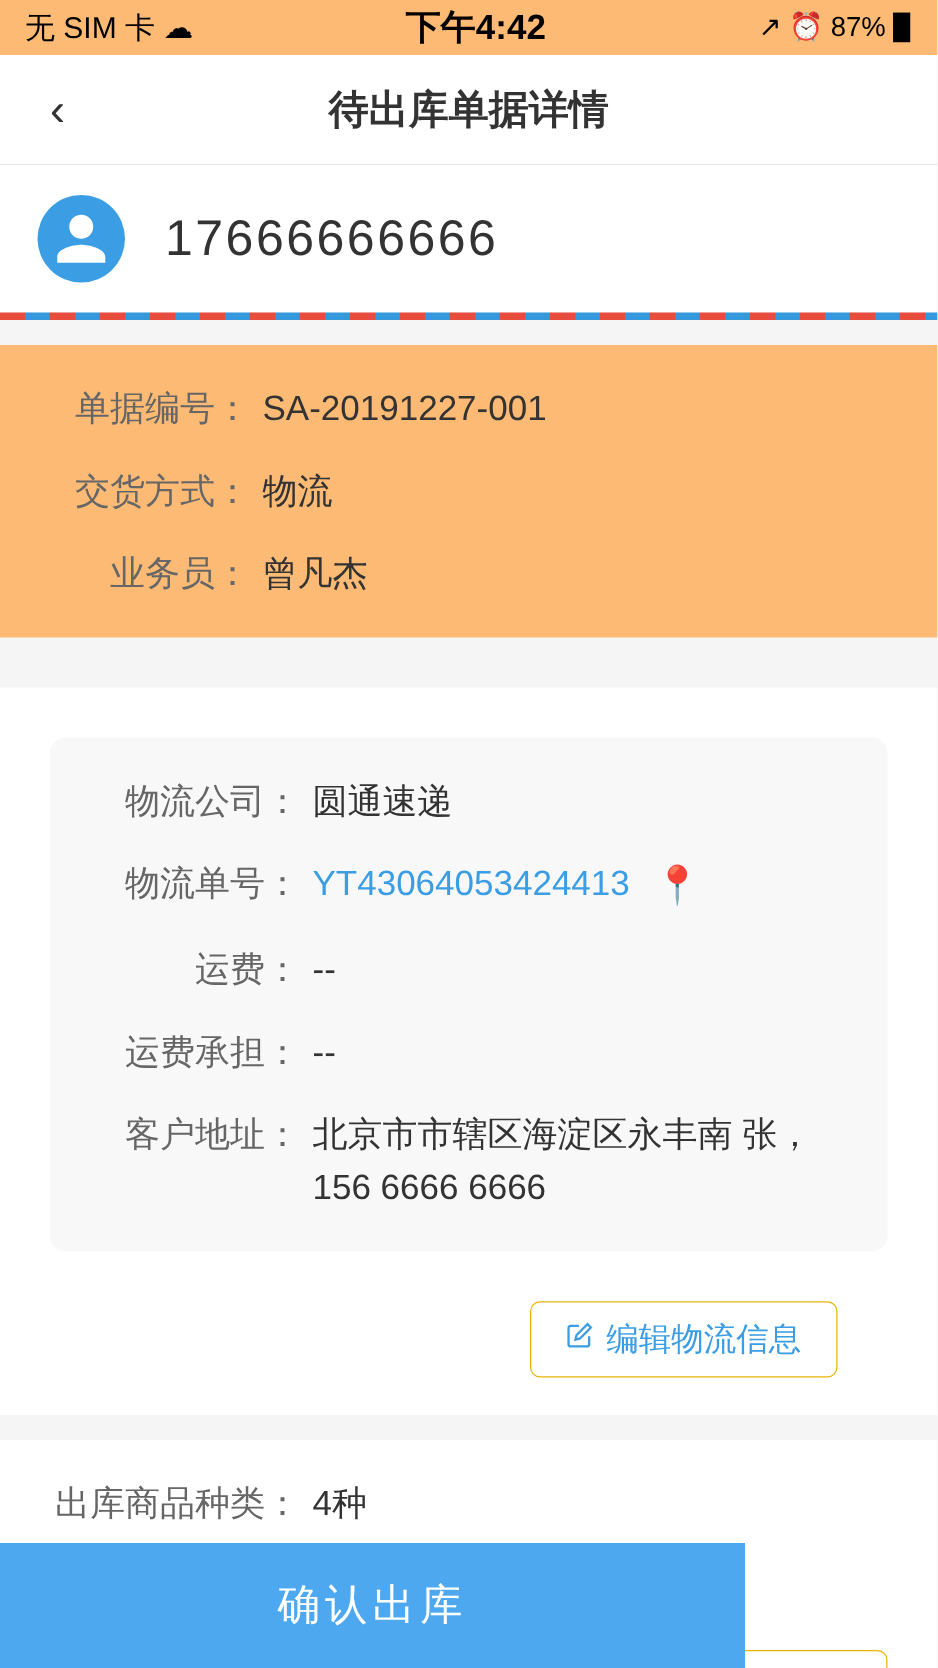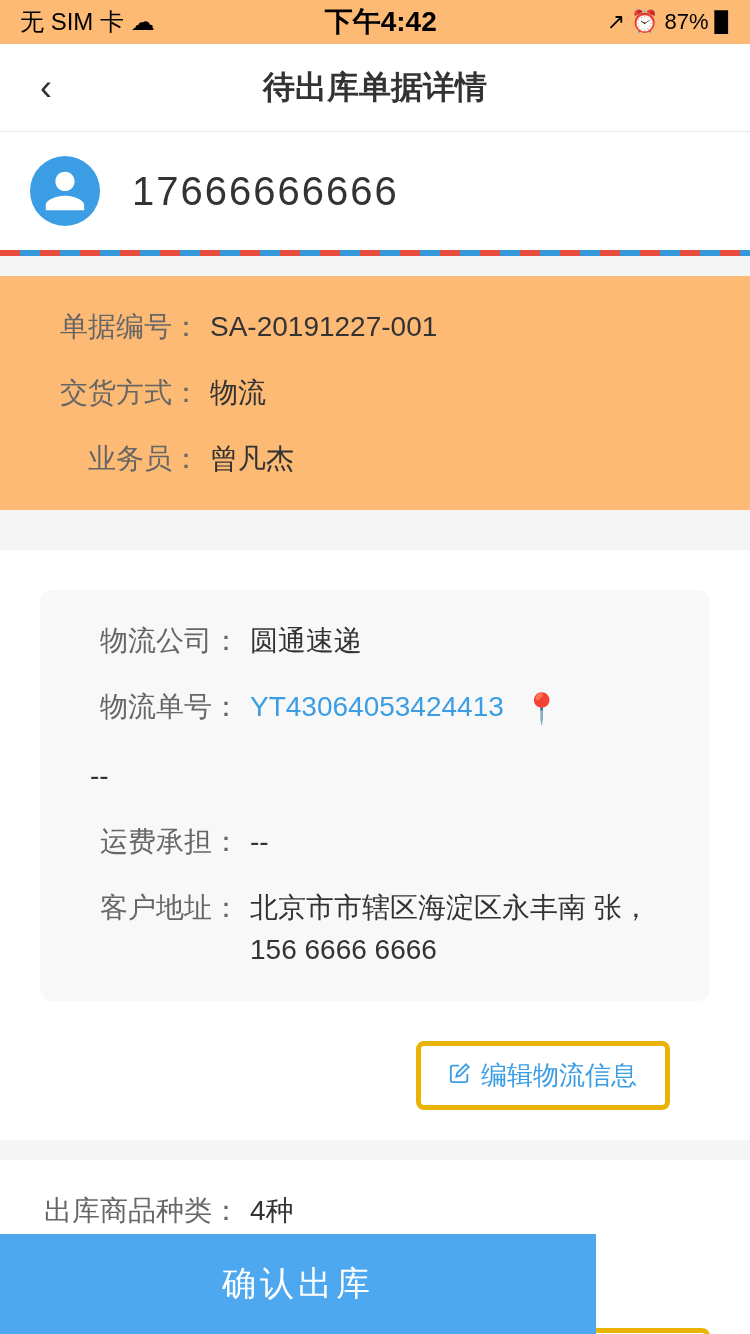--- a/index.html
+++ b/index.html
@@ -140,21 +140,21 @@
 
     
     .edit-logistics-btn {
       display: flex;
       align-items: center;
       justify-content: flex-end;
       padding: 20px 40px 30px;
       background: #fff;
     }
     .btn-outline {
-      border: 5px solid #eab308;
+      border: 1px solid #eab308;
       border-radius: 8px;
       padding: 12px 28px;
       color: #3b9de3;
       font-size: 26px;
       display: flex;
       align-items: center;
       gap: 10px;
       cursor: pointer;
       background: #fff;
     }
@@ -259,20 +259,21 @@
         <span class="info-value">圆通速递</span>
       </div>
       <div class="info-row">
         <span class="info-label">物流单号：</span>
         <span class="info-value blue">
           <span>YT43064053424413</span>
           <span class="tracking-icon" style="color:#3b9de3; font-size:30px;">📍</span>
         </span>
       </div>
       <div class="info-row">
+        <span class="info-label">运费：</span>
         <span class="info-value">--</span>
       </div>
       <div class="info-row">
         <span class="info-label">运费承担：</span>
         <span class="info-value">--</span>
       </div>
       <div class="info-row">
         <span class="info-label">客户地址：</span>
         <span class="info-value">北京市市辖区海淀区永丰南  张，156 6666 6666</span>
       </div>

